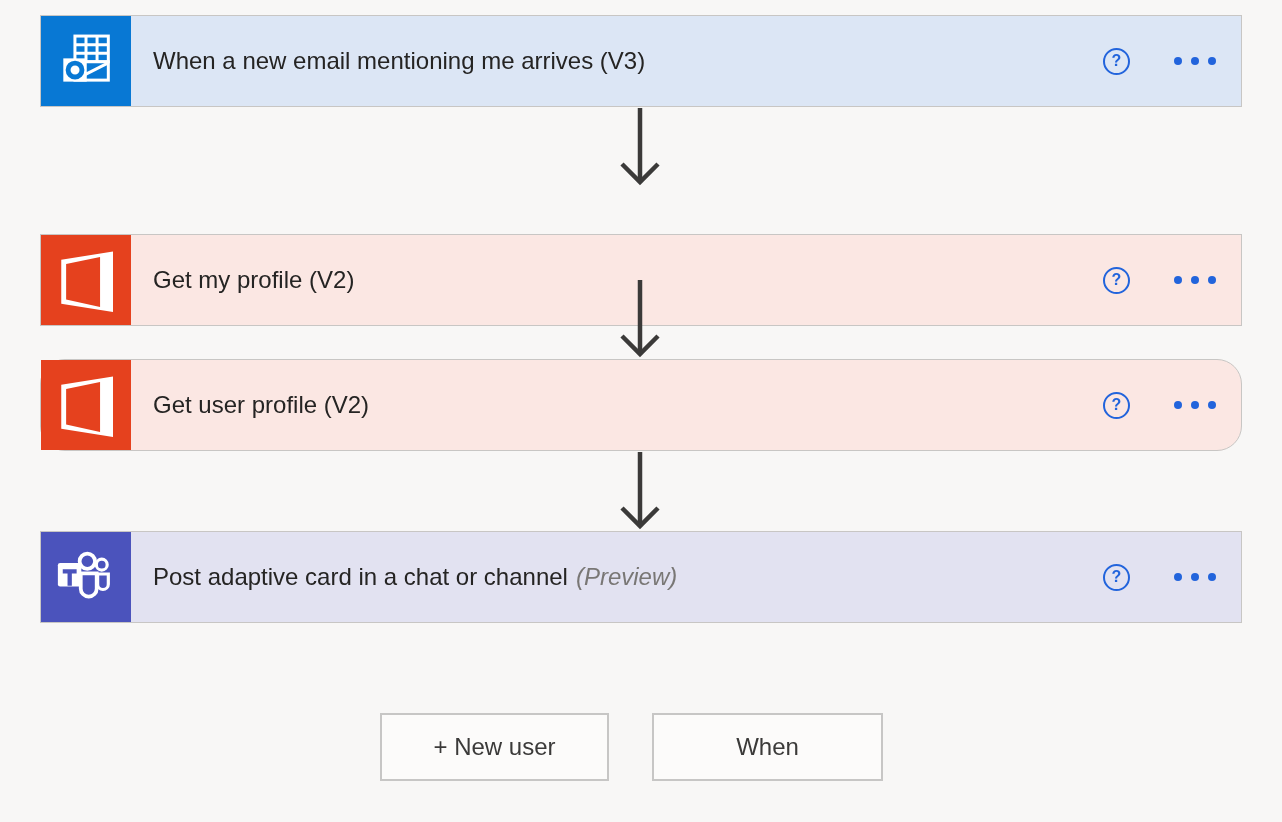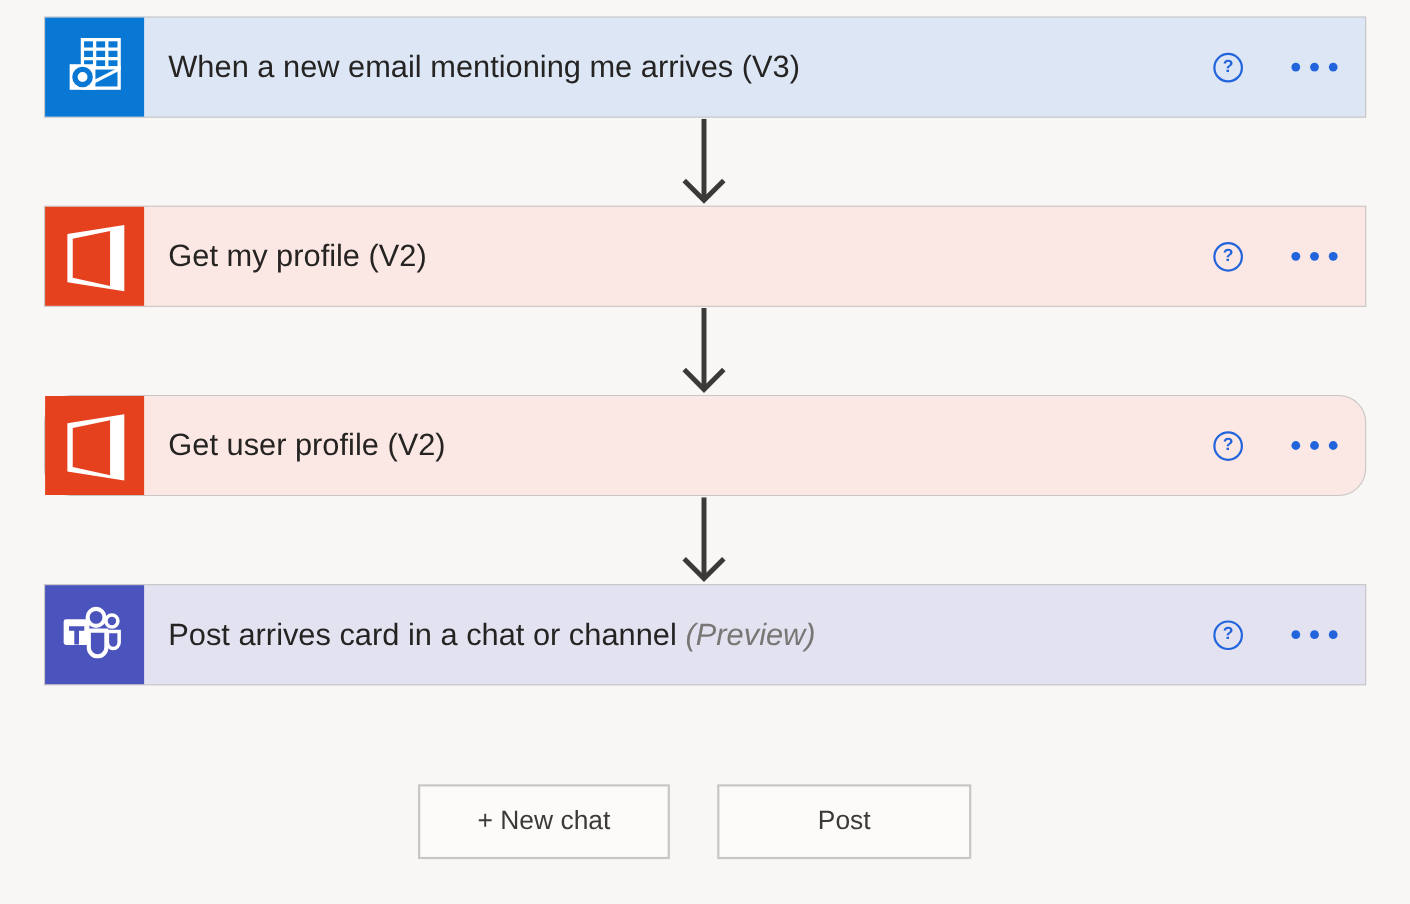--- a/index.html
+++ b/index.html
@@ -22,21 +22,21 @@
   .step-card.pos-2 { top: 359px; border-radius: 25px; }
   .step-card.pos-3 { top: 531px; }
 
   .connector-tile {
     width: 90px; height: 90px; flex: 0 0 90px;
     display: flex; align-items: center; justify-content: center;
   }
   .connector-tile svg { width: 90px; height: 90px; display: block; }
 
   .step-title {
-    margin-left: 22px; font-size: 28px; color: #252423;
+    margin-left: 22px; font-size: 24px; color: #252423;
     white-space: nowrap; display: flex; align-items: baseline;
   }
   .step-suffix { color: #797775; margin-left: 8px; font-style: italic; }
 
   .card-controls {
     margin-left: auto; padding-right: 25px;
     display: flex; align-items: center;
   }
   .help-btn {
     width: 27px; height: 27px; box-sizing: border-box;
@@ -109,21 +109,21 @@
     </div>
   </div>
 
   <div class="flow-arrow gap-0">
     <svg width="44" height="78" viewBox="0 0 44 78">
       <path d="M22 0 V74" stroke="#3b3a39" stroke-width="4.5" fill="none"></path>
       <path d="M4 56 L22 74 L40 56" stroke="#3b3a39" stroke-width="4.5" fill="none" stroke-linejoin="miter"></path>
     </svg>
   </div>
 
-  <div class="step-card pos-1" style="background-color: rgb(251, 231, 227);">
+  <div class="step-card pos-1" style="background-color: rgb(251, 231, 227); margin-top: 47px;">
     <div class="connector-tile" style="background-color: rgb(229, 65, 30);">
       <svg viewBox="0 0 48 48">
         <polygon points="10.8,13.2 38.4,8.8 38.4,41 10.8,36.6" fill="#ffffff"></polygon>
         <polygon points="13.4,15.5 31.5,11.7 31.5,38.4 13.4,34.4" style="fill: rgb(229, 65, 30);"></polygon>
       </svg>
     </div>
     <div class="step-title">
       <span>Get my profile (V2)</span>
       <span class="step-suffix"></span>
     </div>
@@ -181,31 +181,31 @@
       <svg viewBox="0 0 48 48">
         <circle cx="32.4" cy="17.4" r="2.9" stroke="#ffffff" stroke-width="1.7" fill="none"></circle>
         <path d="M30.2,22.4 h5.7 v5.4 a2.85,2.85 0 0 1 -5.7,0 z" stroke="#ffffff" stroke-width="1.7" fill="none"></path>
         <circle cx="24.7" cy="15.6" r="4.1" stroke="#ffffff" stroke-width="2" style="fill: rgb(75, 83, 188);"></circle>
         <path d="M21.2,22 h8.5 v8.2 a4.25,4.25 0 0 1 -8.5,0 z" stroke="#ffffff" stroke-width="2" style="fill: rgb(75, 83, 188);"></path>
         <rect x="9" y="16.5" width="12.5" height="12.5" rx="1.2" fill="#ffffff"></rect>
         <path d="M11.6,19.9 h7.4 v2.2 h-2.55 v6.6 h-2.3 v-6.6 h-2.55 z" style="fill: rgb(75, 83, 188);"></path>
       </svg>
     </div>
     <div class="step-title">
-      <span>Post arrives card in a chat or channel</span>
+      <span>Post adaptive card in a chat or channel</span>
       <span class="step-suffix">(Preview)</span>
     </div>
     <div class="card-controls">
       <div class="help-btn" style="border-color: rgb(34, 100, 220);">
         <span>?</span>
       </div>
       <div class="menu-btn">
         <span class="dot"></span>
           <span class="dot"></span>
           <span class="dot"></span>
       </div>
     </div>
   </div>
 
-  <button class="footer-btn new-step-btn">+ New chat</button>
-  <button class="footer-btn save-btn">Post</button>
+  <button class="footer-btn new-step-btn">+ New user</button>
+  <button class="footer-btn save-btn">When</button>
 
 </div>
 
 </body></html>

